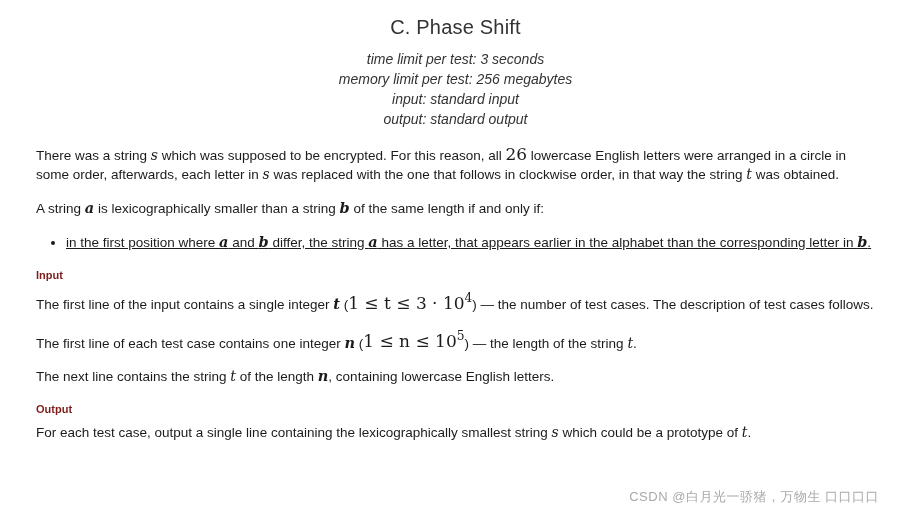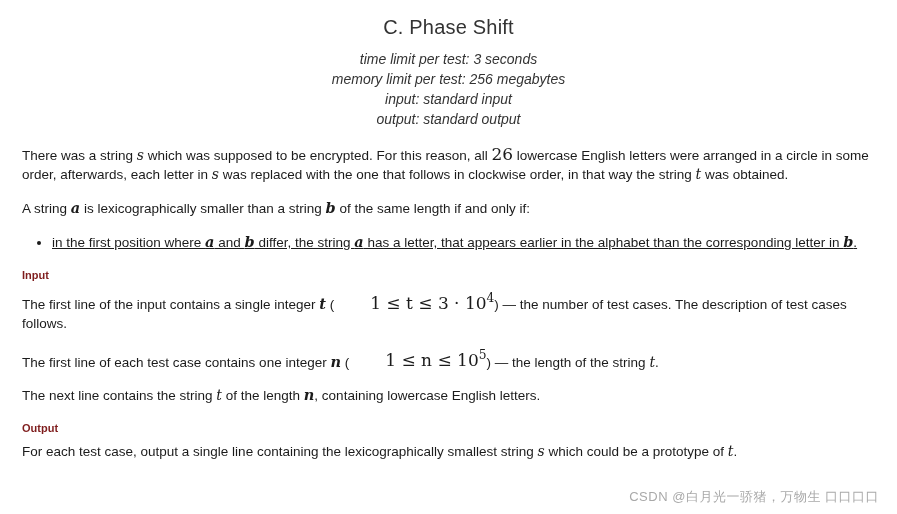--- a/index.html
+++ b/index.html
@@ -13,21 +13,21 @@
     font-family: "Liberation Sans", sans-serif;
     color: #1b1b1b;
     overflow: hidden;
     position: relative;
   }
   .page {
     position: relative;
     width: 897px;
     height: 514px;
     box-sizing: border-box;
-    padding: 8px 22px 0 22px;
+    padding: 8px 22px 0 36px;
   }
   .problem-title {
     text-align: center;
     font-size: 20px;
     font-weight: 400;
     color: #333333;
     margin: 8px 0 10px 0;
     letter-spacing: 0.2px;
   }
   .limits {
@@ -88,21 +88,21 @@
   .watermark {
     position: absolute;
     right: 18px;
     bottom: 8px;
     font-size: 13px;
     color: #9a9a9a;
     white-space: nowrap;
     opacity: 0.85;
     letter-spacing: 0.5px;
   }
-  .nowrap { white-space: nowrap; margin-left: 36px; }
+  .nowrap { white-space: nowrap; }
 </style>
 </head>
 <body>
 
 <div class="page">
 
   <h1 class="problem-title">C. Phase Shift</h1>
 
   <div class="limits">
     <div>time limit per test: 3 seconds</div>

